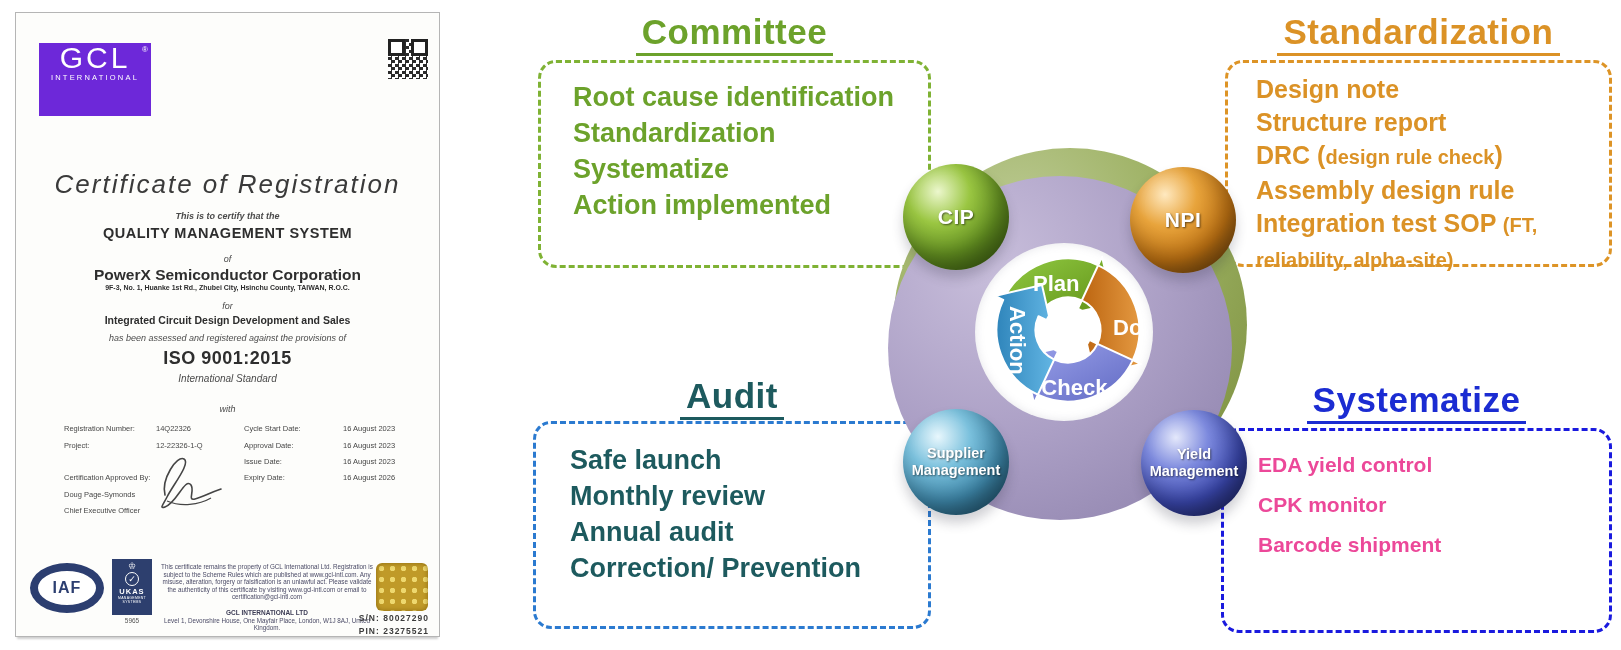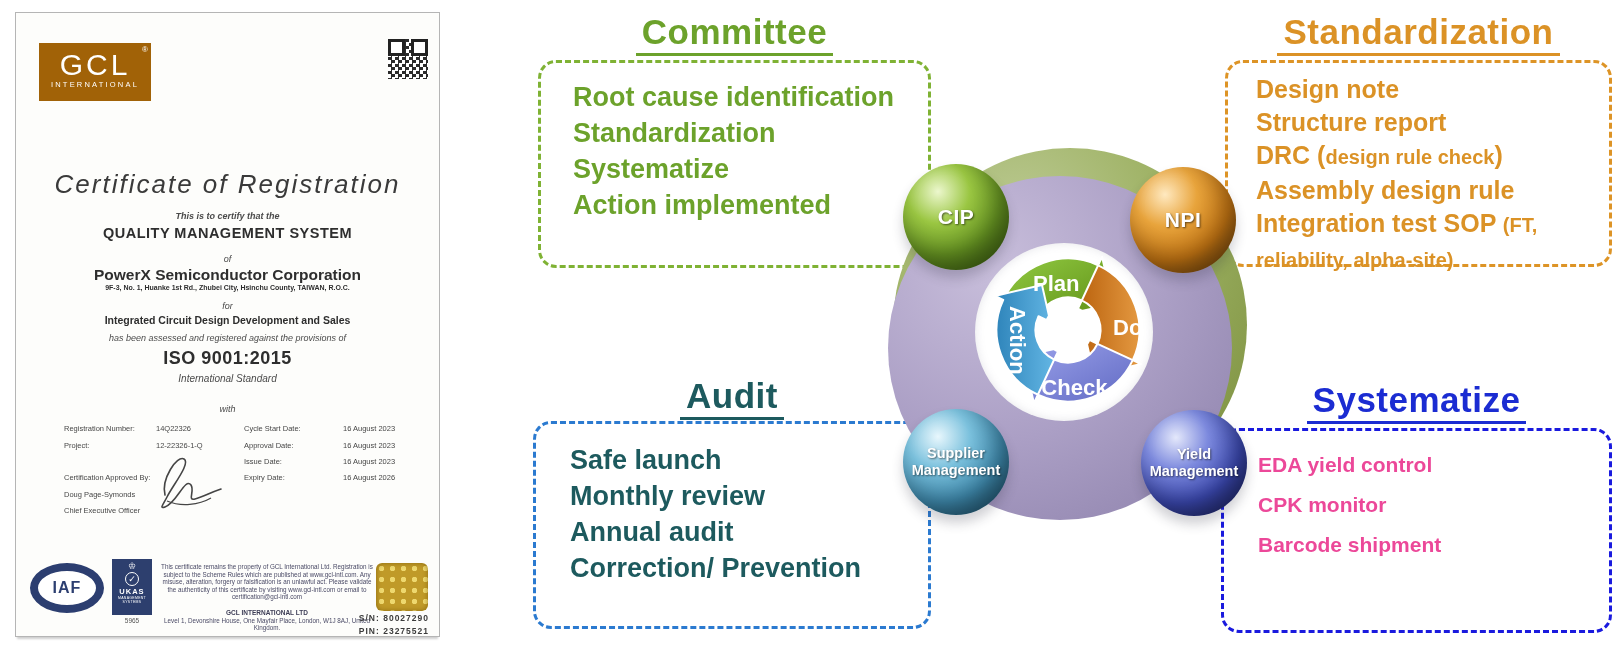--- a/index.html
+++ b/index.html
@@ -3,22 +3,22 @@
 <meta charset="utf-8">
 <style>
   * { margin:0; padding:0; box-sizing:border-box; }
   html,body { background:#ffffff; }
   body { font-family:"Liberation Sans", sans-serif; }
   .stage { position:relative; width:1621px; height:650px; background:#fff; overflow:hidden; }
 
   
   .certificate { position:absolute; left:15px; top:12px; width:425px; height:625px;
     background:#fdfdfb; border:1px solid #b5b5b5; box-shadow:0 4px 2px -2px #cfcfcf; }
-  .gcl-logo { position:absolute; left:23px; top:30px; width:112px; height:58px;
-    background:#a16207; color:#fff; text-align:center; padding-top:7px; }
+  .gcl-logo { position:absolute; left:23px; top:30px; width:112px; height:73px;
+    background:#6d28d9; color:#fff; text-align:center; padding-top:0; }
   .gcl-logo .big { font-size:30px; font-weight:300; letter-spacing:3px; line-height:30px; }
   .gcl-logo .sub { font-size:7.5px; letter-spacing:2.2px; }
   .gcl-reg { position:absolute; right:3px; top:2px; font-size:8px; color:#fff; }
   .qr { position:absolute; left:372px; top:26px; width:40px; height:40px;
     background:repeating-conic-gradient(#2b2b2b 0% 25%, #ffffff 0% 50%) 0 0 / 7px 7px; }
   .qr::before, .qr::after { content:""; position:absolute; width:11px; height:11px;
     border:3px solid #222; background:#fff; }
   .qr::before { left:0; top:0; } .qr::after { right:0; top:0; }
   .cline { position:absolute; left:0; right:0; text-align:center; color:#3c3c3c; }
   .cert-title { font-size:26px; font-style:italic; letter-spacing:2px; color:#3a3a3a; }

